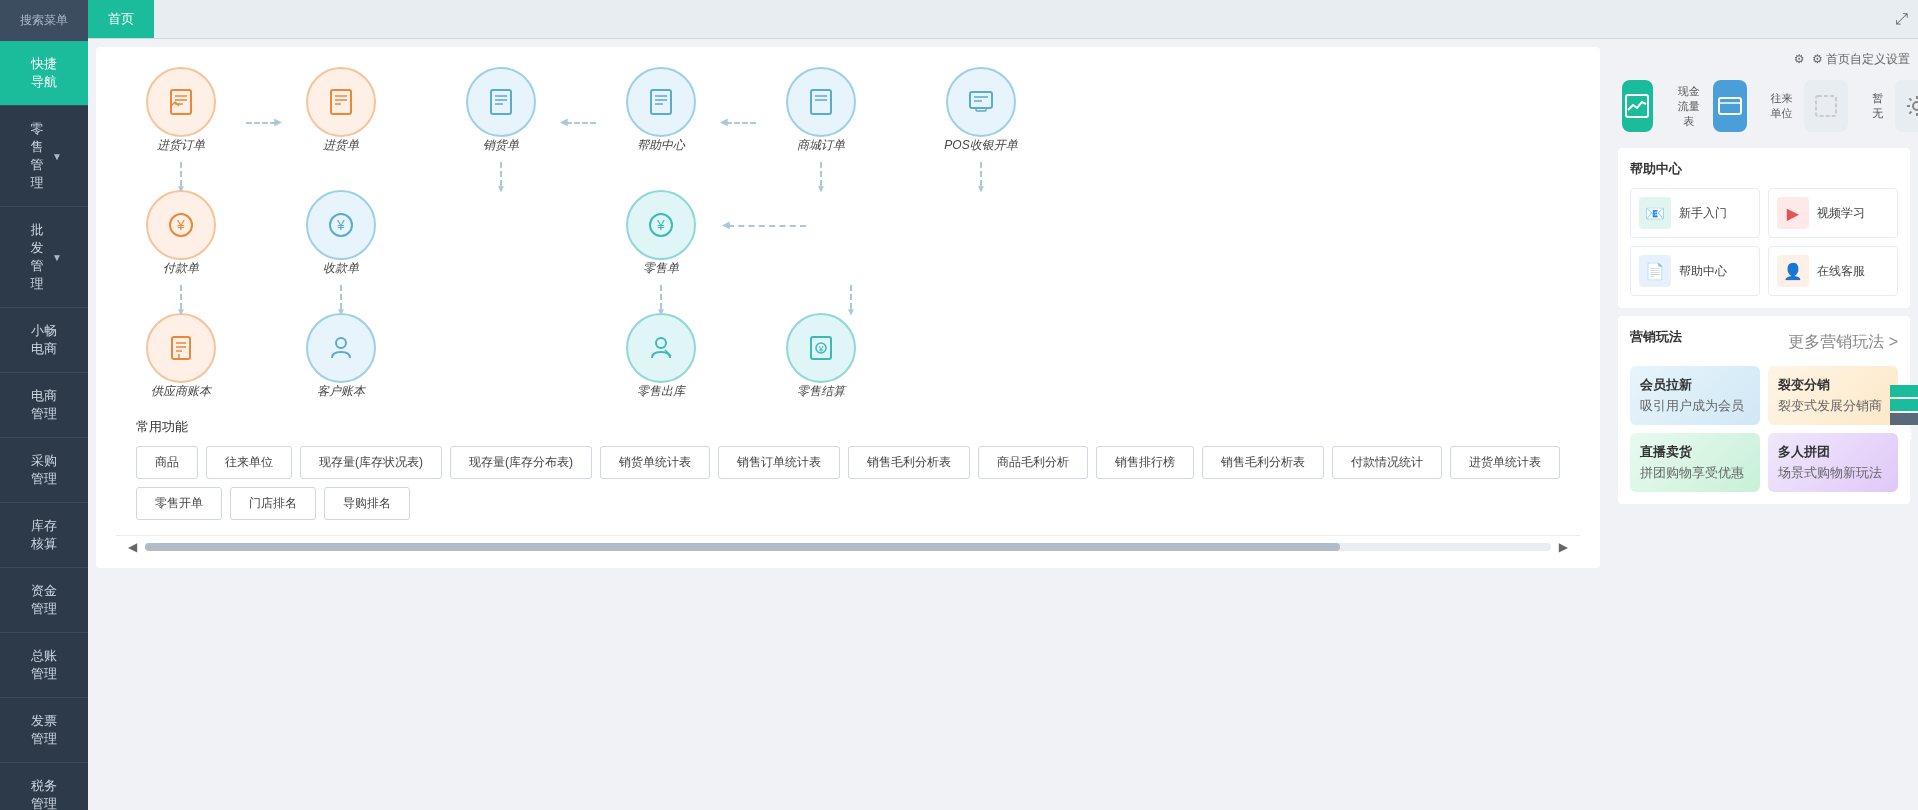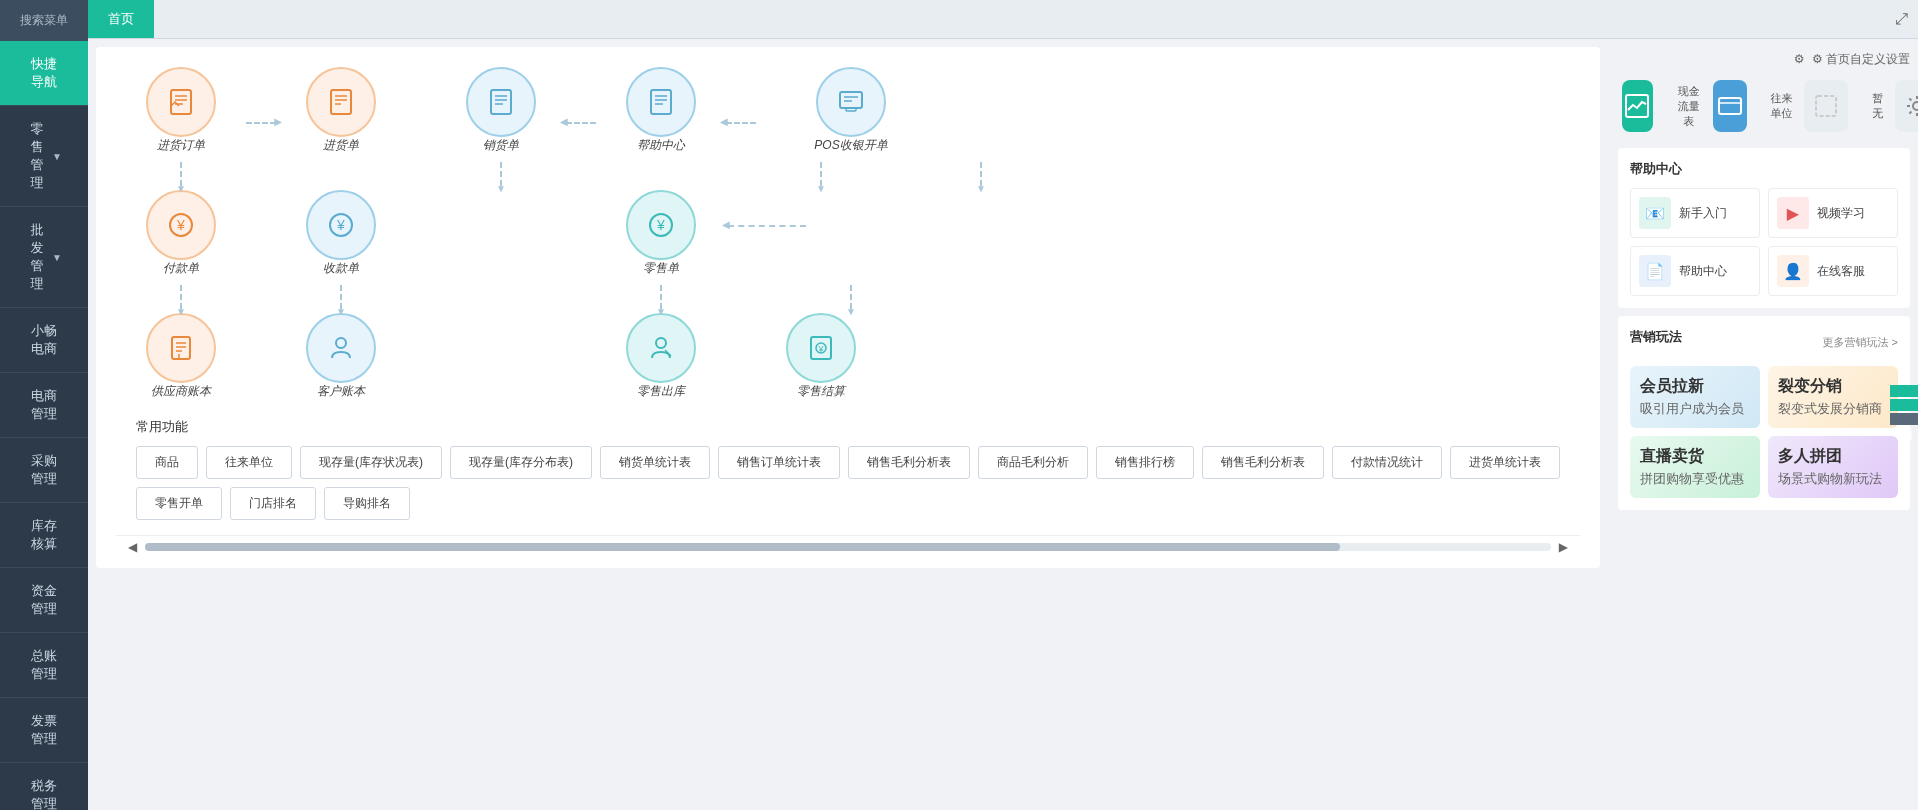--- a/index.html
+++ b/index.html
@@ -296,40 +296,40 @@
     .help-label { font-size: 12px; color: #444; }
 
     
     .marketing-header {
       display: flex;
       justify-content: space-between;
       align-items: center;
       margin-bottom: 10px;
     }
     .marketing-more {
-      font-size: 11px;
+      font-size: 16px;
       color: #888;
       cursor: pointer;
     }
     .marketing-grid {
       display: grid;
       grid-template-columns: 1fr 1fr;
       gap: 8px;
     }
     .marketing-item {
       background: linear-gradient(135deg, #e8f4fb, #d0e8f5);
       border-radius: 6px;
       padding: 10px;
       cursor: pointer;
     }
     .marketing-item.orange-grad { background: linear-gradient(135deg, #fef5e6, #fde8c8); }
     .marketing-item.green-grad { background: linear-gradient(135deg, #e8faf0, #c8f0d8); }
     .marketing-item.purple-grad { background: linear-gradient(135deg, #f0e8fb, #e0c8f8); }
     .marketing-item-title {
-      font-size: 16px;
+      font-size: 13px;
       font-weight: bold;
       color: #333;
       margin-bottom: 3px;
     }
     .marketing-item-sub {
       font-size: 13px;
       color: #666;
     }
 
     
@@ -500,20 +500,30 @@
             </div>
             <div class="flow-label">帮助中心</div>
           </div>
 
           <div style="display:flex;align-items:center;margin-bottom:30px;width:30px;">
             <div style="border-top:2px dashed #aac8d8;flex:1;position:relative;">
               <span style="position:absolute;left:-6px;top:-8px;color:#aac8d8;font-size:10px;">◀</span>
             </div>
           </div>
 
+          <div class="flow-node-wrap">
+            <div class="flow-circle blue">
+              <svg width="32" height="32" viewBox="0 0 32 32">
+                  <rect x="6" y="4" width="20" height="24" rx="2" fill="none" stroke="#5aabcf" stroke-width="2"></rect>
+                  <line x1="10" y1="10" x2="22" y2="10" stroke="#5aabcf" stroke-width="1.5"></line>
+                  <line x1="10" y1="14" x2="22" y2="14" stroke="#5aabcf" stroke-width="1.5"></line>
+                </svg>
+            </div>
+            <div class="flow-label">商城订单</div>
+          </div>
 
           <div style="width:30px;margin-bottom:30px;"></div>
 
           <div class="flow-node-wrap">
             <div class="flow-circle blue">
               <svg width="32" height="32" viewBox="0 0 32 32">
                   <rect x="5" y="6" width="22" height="16" rx="2" fill="none" stroke="#5aabcf" stroke-width="2"></rect>
                   <line x1="9" y1="11" x2="23" y2="11" stroke="#5aabcf" stroke-width="1.5"></line>
                   <line x1="9" y1="15" x2="17" y2="15" stroke="#5aabcf" stroke-width="1.5"></line>
                   <rect x="11" y="22" width="10" height="3" rx="1" fill="none" stroke="#5aabcf" stroke-width="1.5"></rect>

